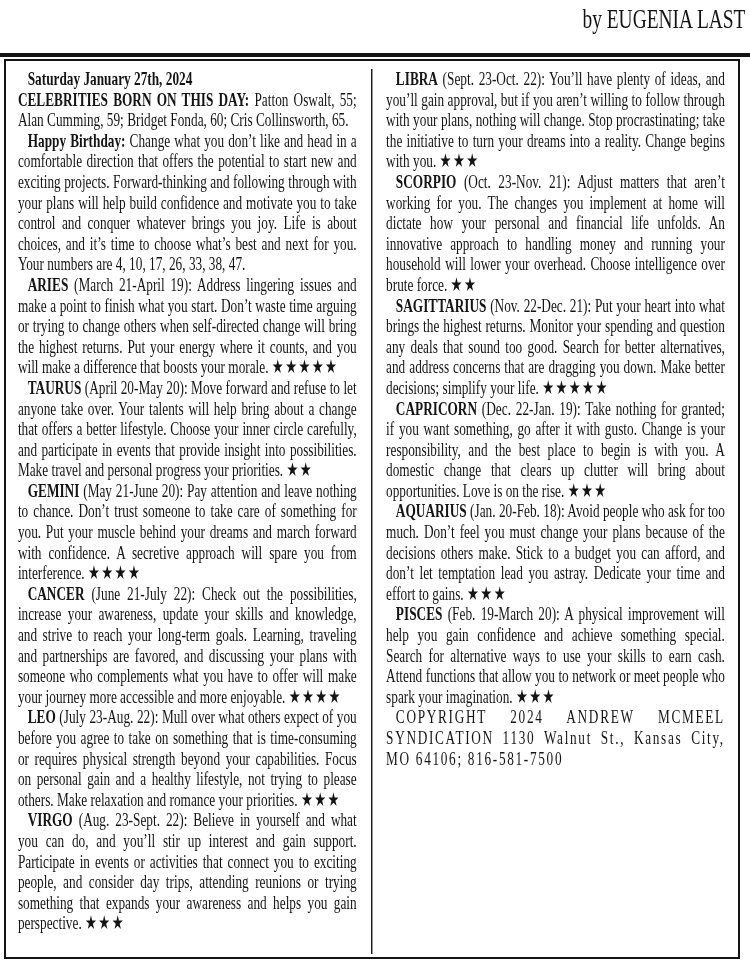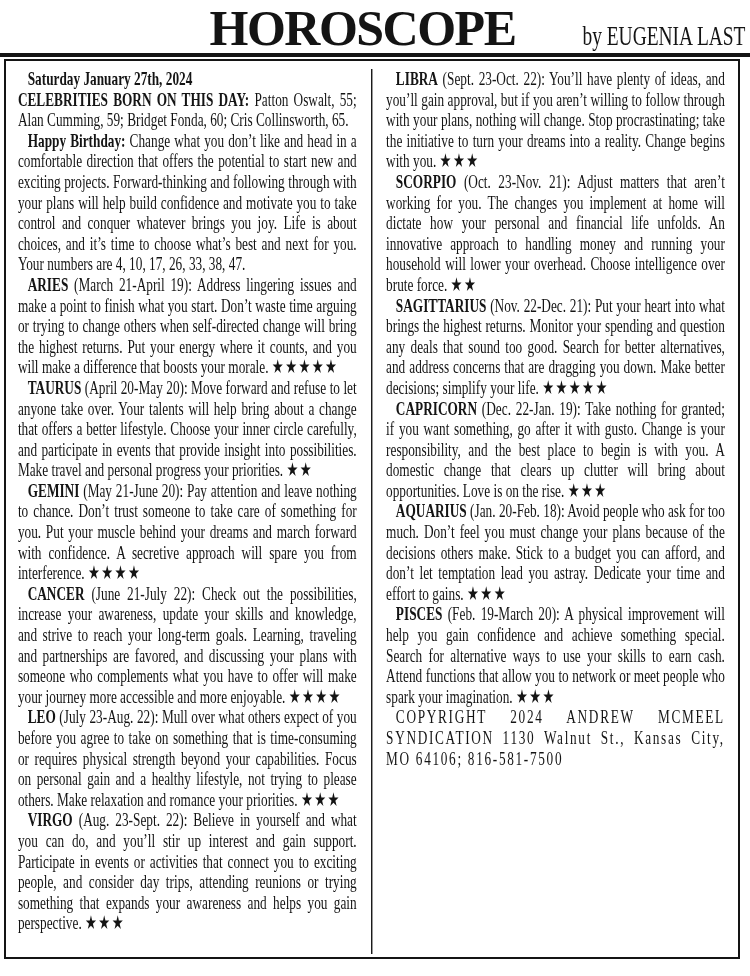--- a/index.html
+++ b/index.html
@@ -48,21 +48,20 @@
   p.entry.flush { text-indent: 0; }
   .lead { font-weight: 700; }
   .date-line { font-weight: 700; }
   .stars { letter-spacing: 2px; white-space: nowrap; }
   .copyright-line { letter-spacing: 2.4px; }
 </style>
 </head>
 <body>
 
 <header class="masthead">
-  <span class="masthead-title">HOROSCOPE</span>
   <span class="masthead-byline">by EUGENIA LAST</span>
 </header>
 <div class="top-rule"></div>
 
 <main class="content-box">
   <div class="columns-scale">
 
     <p class="entry date-line">Saturday January 27th, 2024</p>
 
     <p class="entry flush"><b class="lead">CELEBRITIES BORN ON THIS DAY:</b> <span>Patton Oswalt, 55; Alan Cumming, 59; Bridget Fonda, 60; Cris Collinsworth, 65.</span></p>

